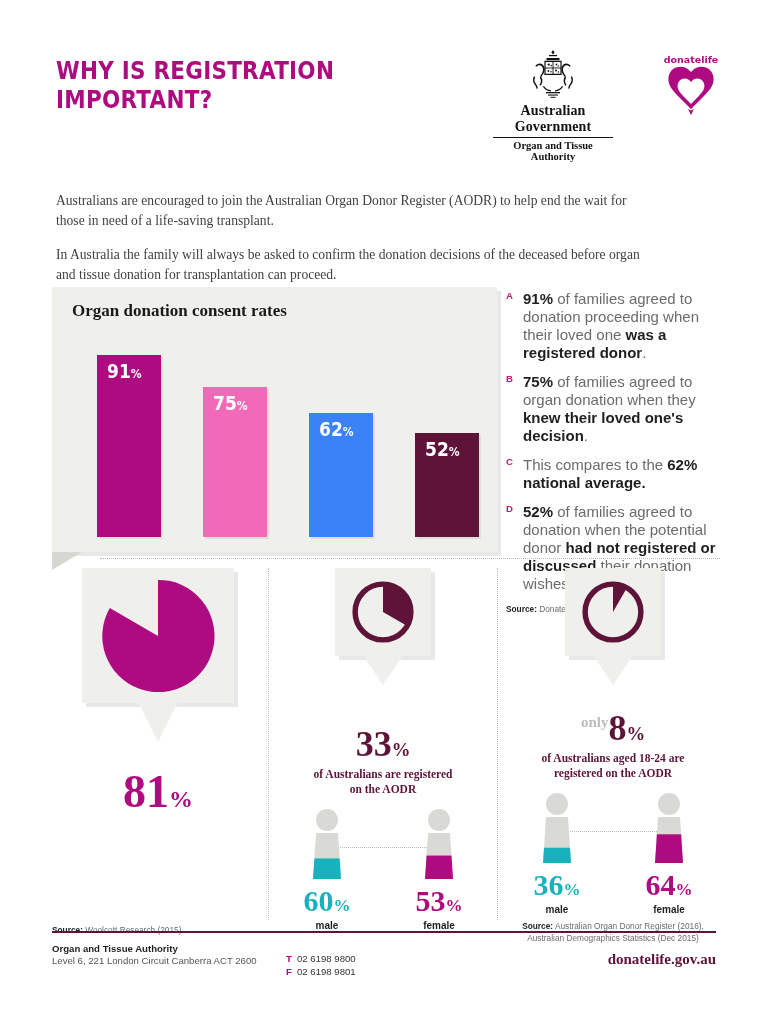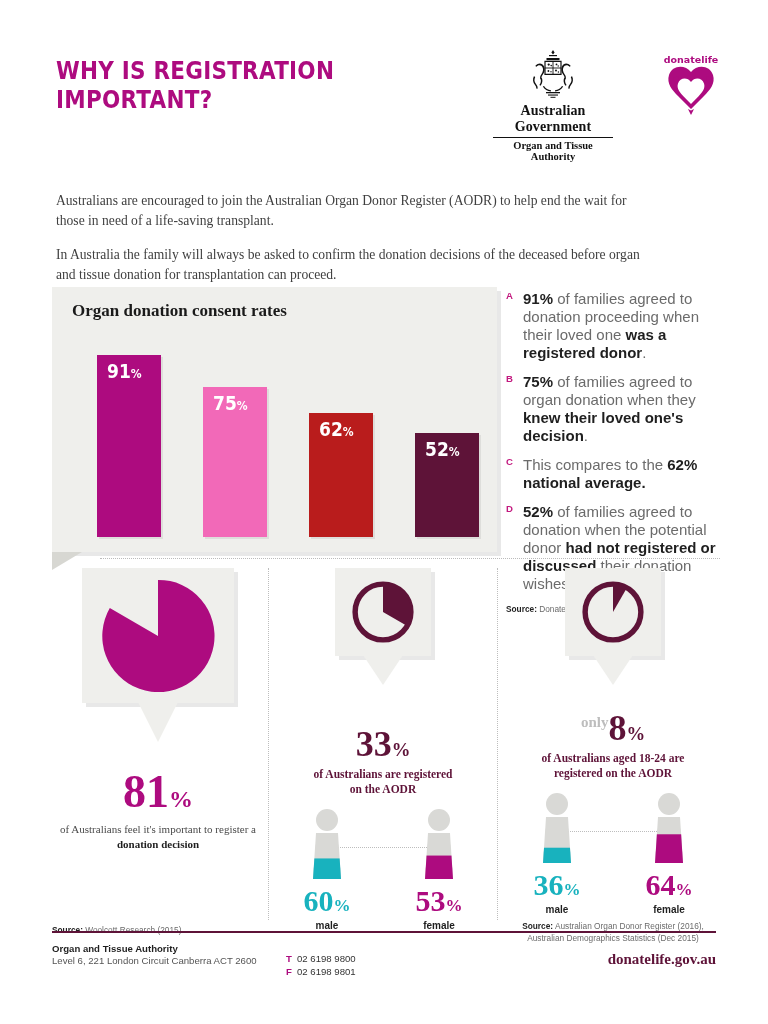--- a/index.html
+++ b/index.html
@@ -249,21 +249,21 @@
         <div class="bar" style="height: 182px; background: rgb(173, 11, 127);">
           <div class="bar-val"><span>91</span><span class="pc">%</span></div>
         </div>
       </div>
       <div class="bar-col" style="left: 106px;">
         <div class="bar" style="height: 150px; background: rgb(242, 105, 184);">
           <div class="bar-val"><span>75</span><span class="pc">%</span></div>
         </div>
       </div>
       <div class="bar-col" style="left: 212px;">
-        <div class="bar" style="height: 124px; background: #b91c1c;">
+        <div class="bar" style="height: 124px; background: #3b82f6;">
           <div class="bar-val"><span>62</span><span class="pc">%</span></div>
         </div>
       </div>
       <div class="bar-col" style="left: 318px;">
         <div class="bar" style="height: 104px; background: rgb(94, 19, 56);">
           <div class="bar-val"><span>52</span><span class="pc">%</span></div>
         </div>
       </div>
     </div>
   <div class="panel-tail"></div>
@@ -288,23 +288,20 @@
 
 <div class="col" style="left:52px; width:212px;">
   <div class="bubble" style="width:152px;height:135px;">
     <svg width="122" height="122" viewBox="0 0 100 100">
       <path d="M50 50 L50 4 A46 46 0 1 1 10.5 27 Z" fill="#AD0B7F"></path>
     </svg>
     <div class="bubble-tail" style="border-top-width:40px;"></div>
   </div>
   <div class="big-num" style="font-size:46px; margin-top:66px;">
     <span>81</span><span class="pc">%</span>
-  </div>
-  <div class="caption">
-    <span>of Australians feel it's important to register a </span><b>donation decision</b>
   </div>
   <div class="src" style="position:absolute; left:0; top:357px; text-align:left;">
     <b>Source:</b>
     <span>Woolcott Research (2015)</span>
   </div>
 </div>
 
 <div class="col" style="left:272px; width:222px;">
   <div class="bubble" style="width:96px;height:88px;">
     <svg width="68" height="68" viewBox="0 0 100 100">

